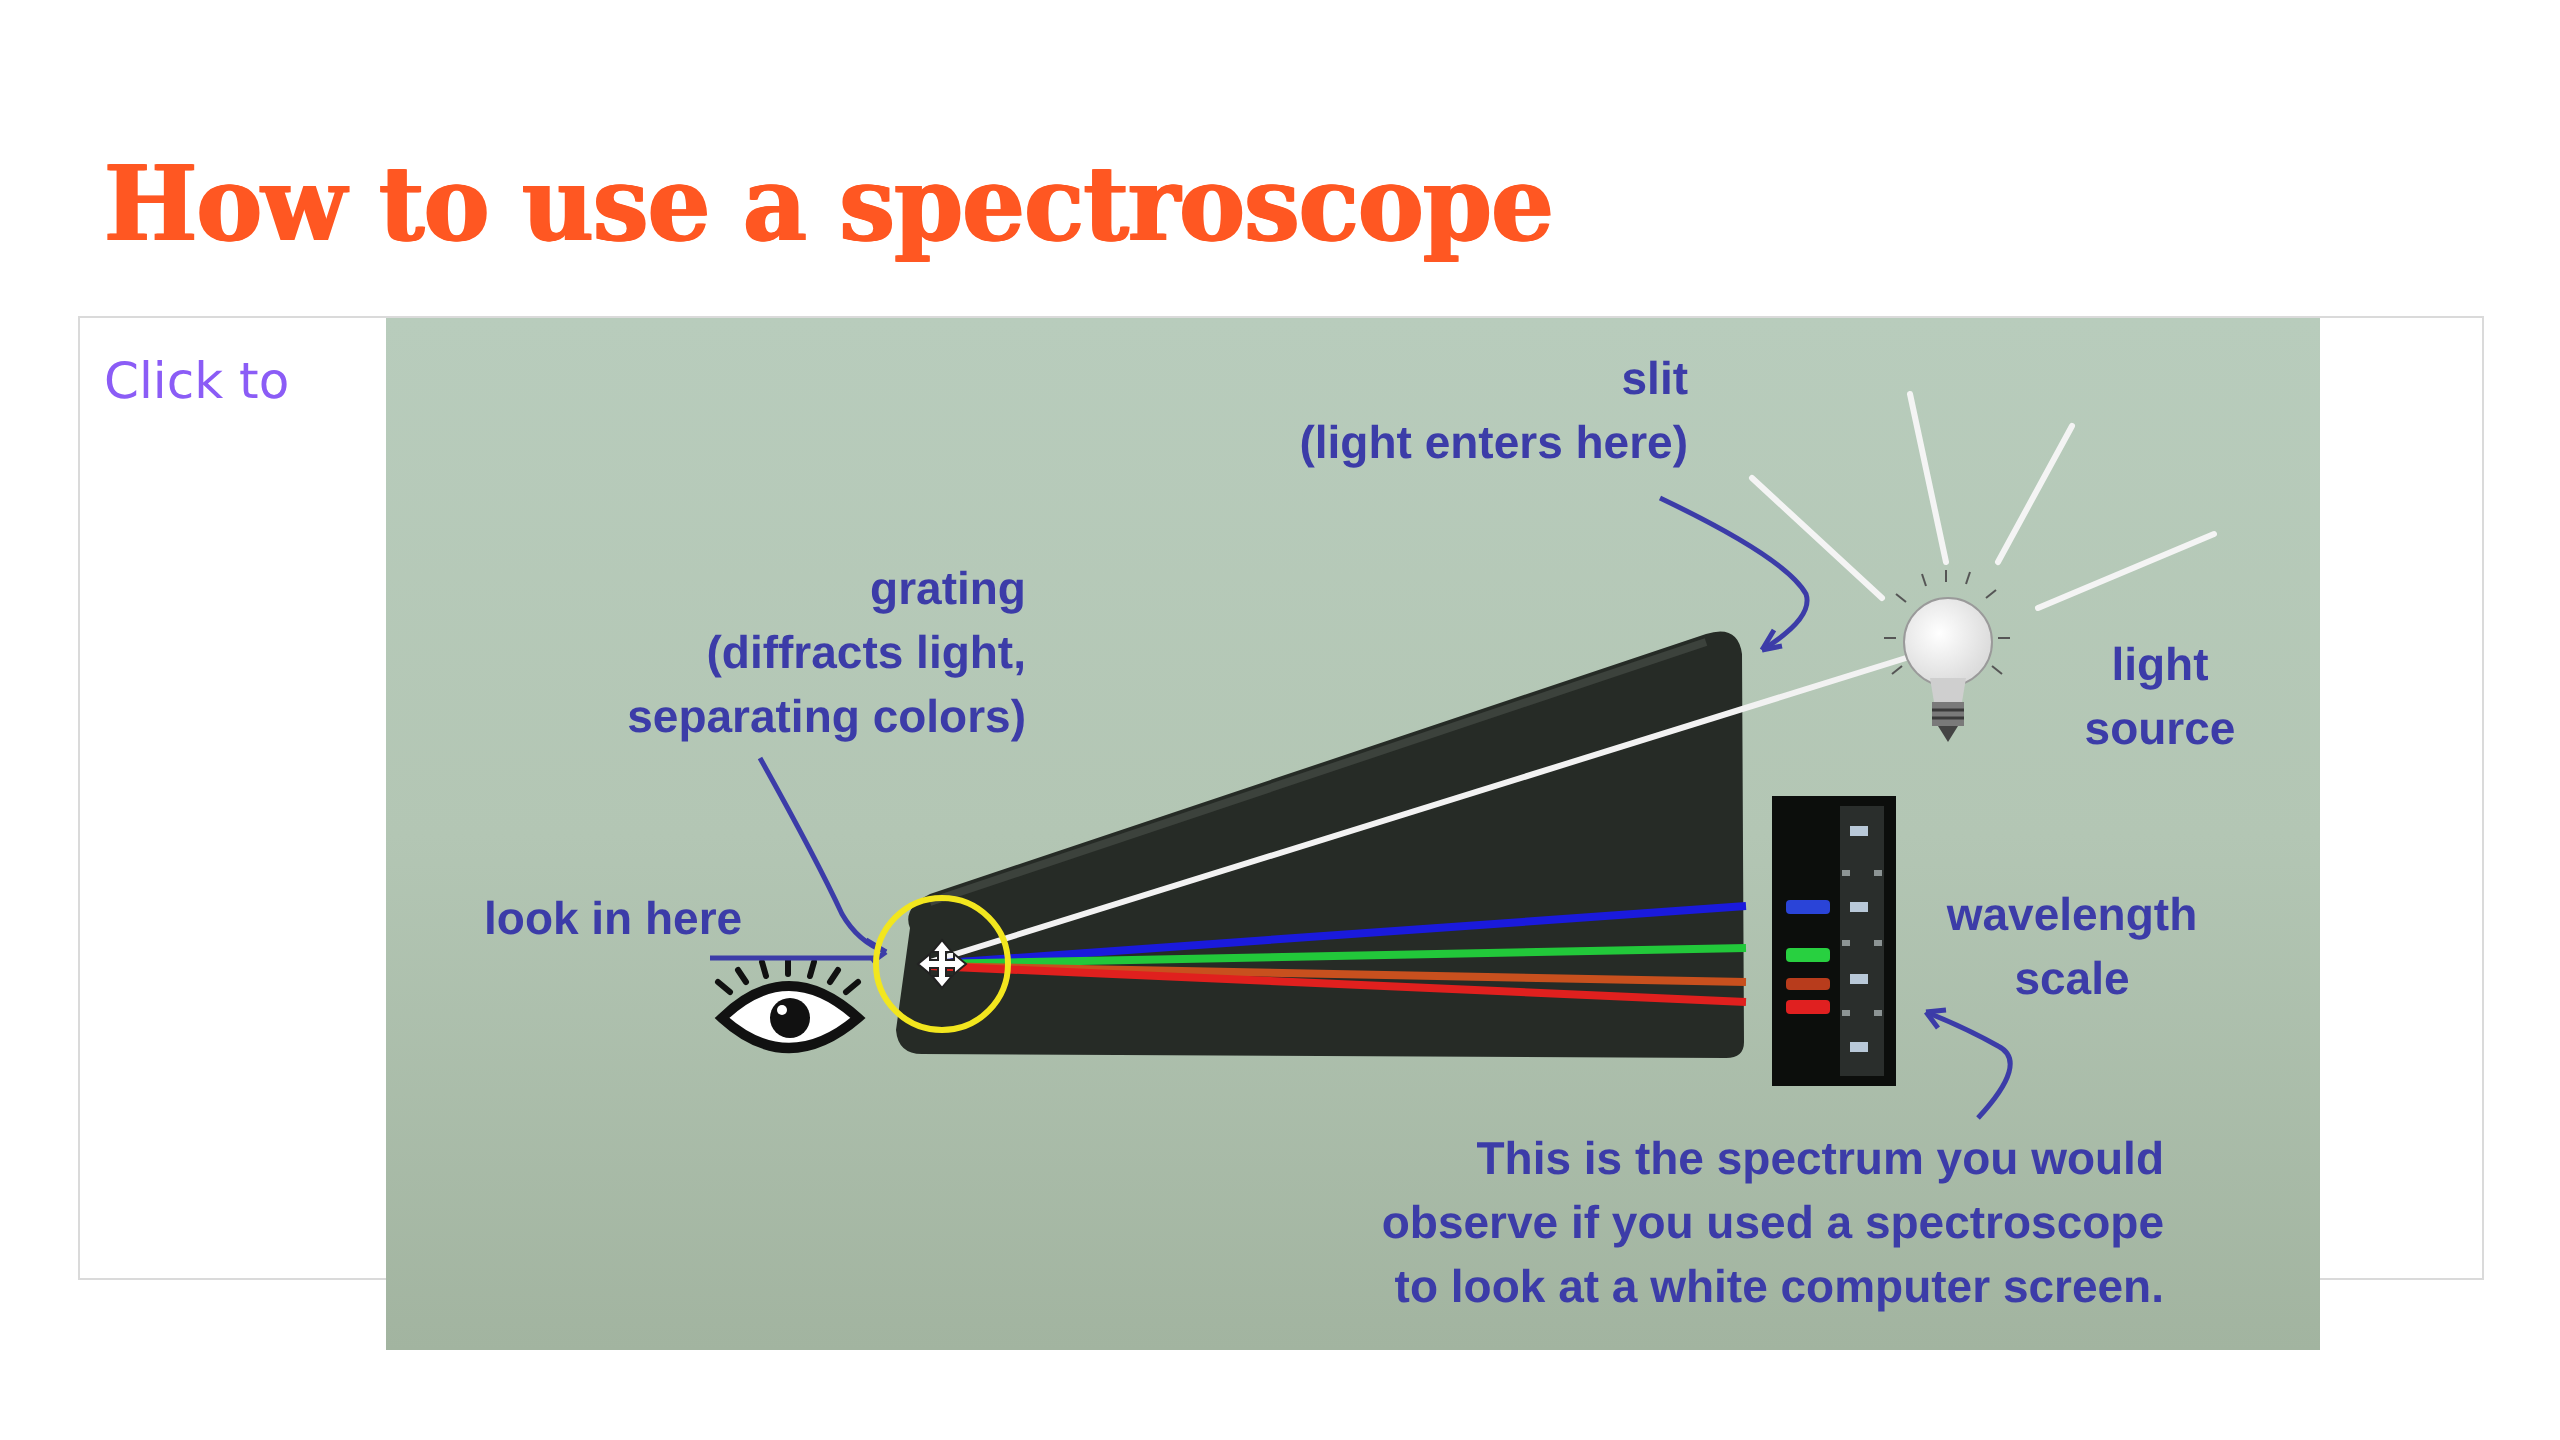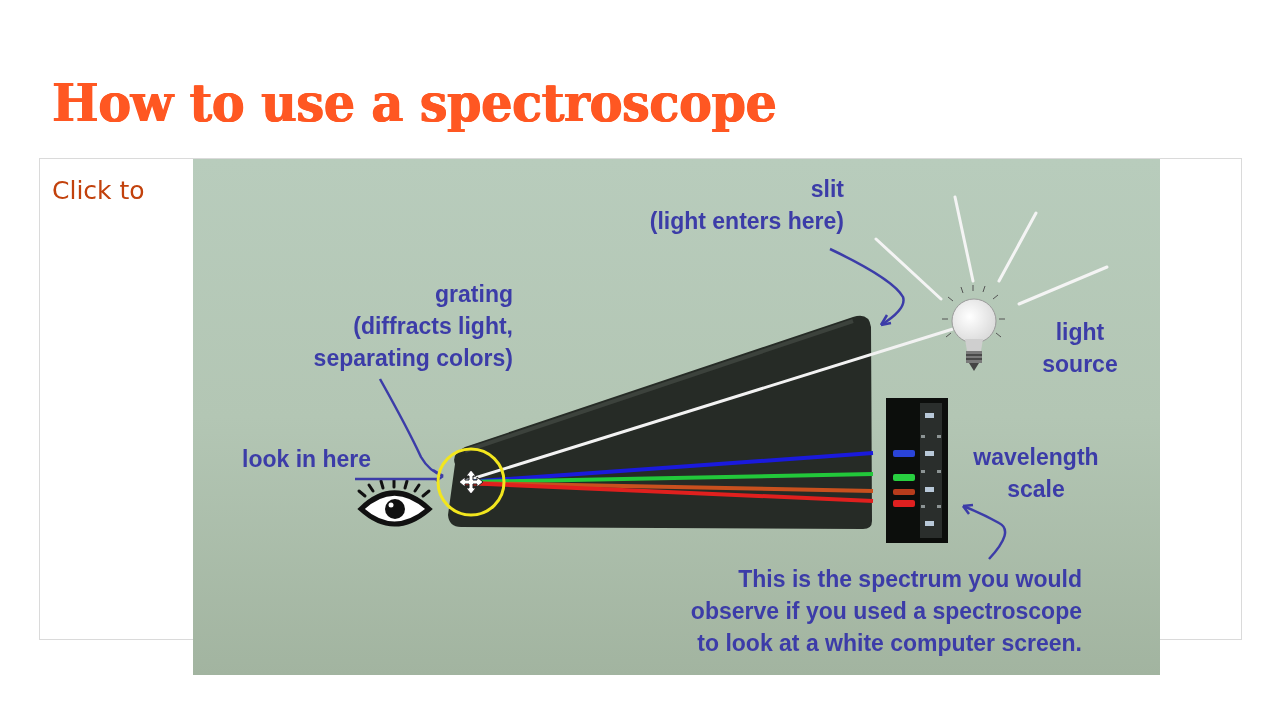--- a/index.html
+++ b/index.html
@@ -1,19 +1,19 @@
 <!DOCTYPE html>
 <html><head>
 <meta charset="utf-8">
 <style>
   html, body { margin:0; padding:0; }
   body { width:1280px; height:720px; background:#ffffff; position:relative; overflow:hidden; font-family:"Liberation Sans", sans-serif; }
   .slide-title { position:absolute; left:52px; top:70px; font-family:"DejaVu Serif", serif; font-weight:900; font-size:52px; color:#ff5722; letter-spacing:-0.5px; line-height:66px; white-space:nowrap; transform:scaleX(0.95); transform-origin:left center; text-shadow:0.6px 0 0 #ff5722, -0.6px 0 0 #ff5722; }
   .placeholder-box { position:absolute; left:39px; top:158px; width:1203px; height:482px; border:1px solid #dadada; box-sizing:border-box; background:#fff; }
-  .placeholder-text { position:absolute; left:52px; top:176px; font-family:"DejaVu Sans", sans-serif; font-size:25px; color:#c2410c; }
+  .placeholder-text { position:absolute; left:52px; top:176px; font-family:"DejaVu Sans", sans-serif; font-size:25px; color:#8b5cf6; }
   .figure { position:absolute; left:157px; top:159px; width:967px; height:408px;padding-left:36px; }
   .figure svg { display:block; }
   .lbl { font-family:"Liberation Sans", sans-serif; font-weight:bold; font-size:23px; fill:#3c3ca8; }
 </style>
 </head>
 <body>
 
 <div class="slide-title">How to use a spectroscope</div>
 
 <div class="placeholder-box"></div>

